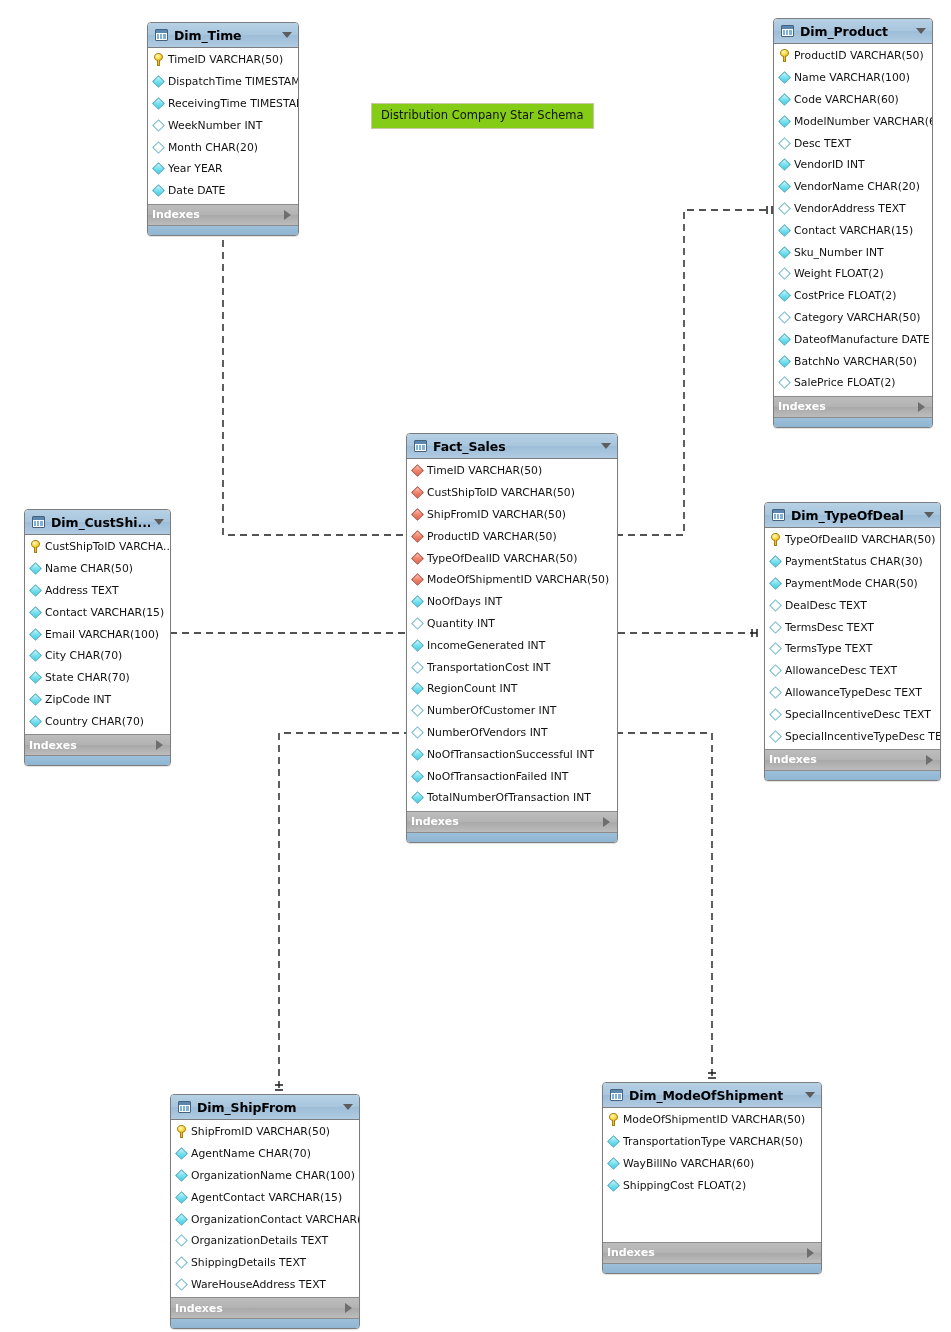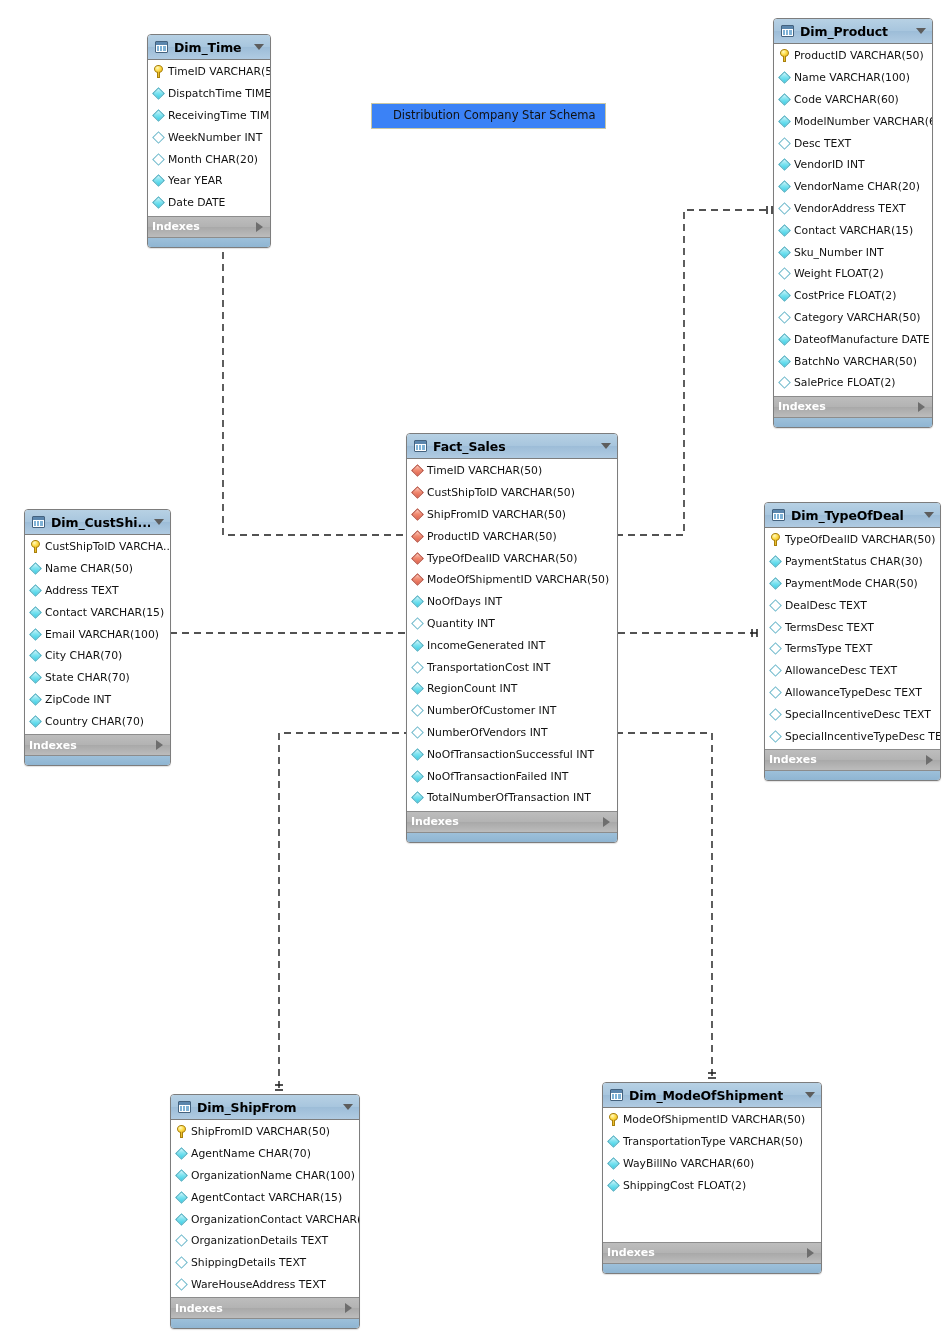--- a/index.html
+++ b/index.html
@@ -15,25 +15,25 @@
     background:#ffffff;
     overflow:hidden;
   }
 
   
   #wires{position:absolute;left:0;top:0;width:951px;height:1332px;pointer-events:none;}
 
   
   .note{
     position:absolute;
-    background:#3b82f6;
+    background:#84cc16;
     border:1px solid #c9c7a4;
     font-size:11.5px;
     color:#111;
-    padding:5px 9px 6px 21px;
+    padding:5px 9px 6px 9px;
     white-space:nowrap;
     line-height:1.1;
   }
 
   
   .tbl{
     position:absolute;
     box-sizing:border-box;
     border:1px solid #7d7d7d;
     border-radius:4px;
@@ -196,21 +196,21 @@
       <path d="M594,727 L594,739"></path>
       <path d="M594,733 L605,726 M594,733 L605,740 M594,733 L607,733"></path>
 
       <path d="M600,727 L600,739"></path>
       <path d="M600,733 L589,726 M600,733 L589,740 M600,733 L587,733"></path>
     </g>
   </svg>
 
   <div class="note" style="left:371px;top:103px;">Distribution Company Star Schema</div>
 
-<div class="tbl" style="left: 147px; top: 34px; width: 124px;">
+<div class="tbl" style="left: 147px; top: 22px; width: 152px;">
       <div class="hdr">
         <span class="t-icon"></span>
         <span class="t-name">Dim_Time</span>
         <span class="caret"></span>
       </div>
       <div class="cols">
         <div class="col">
           <span class="mwrap">
             <span class="mark k-key"></span>
           </span>

